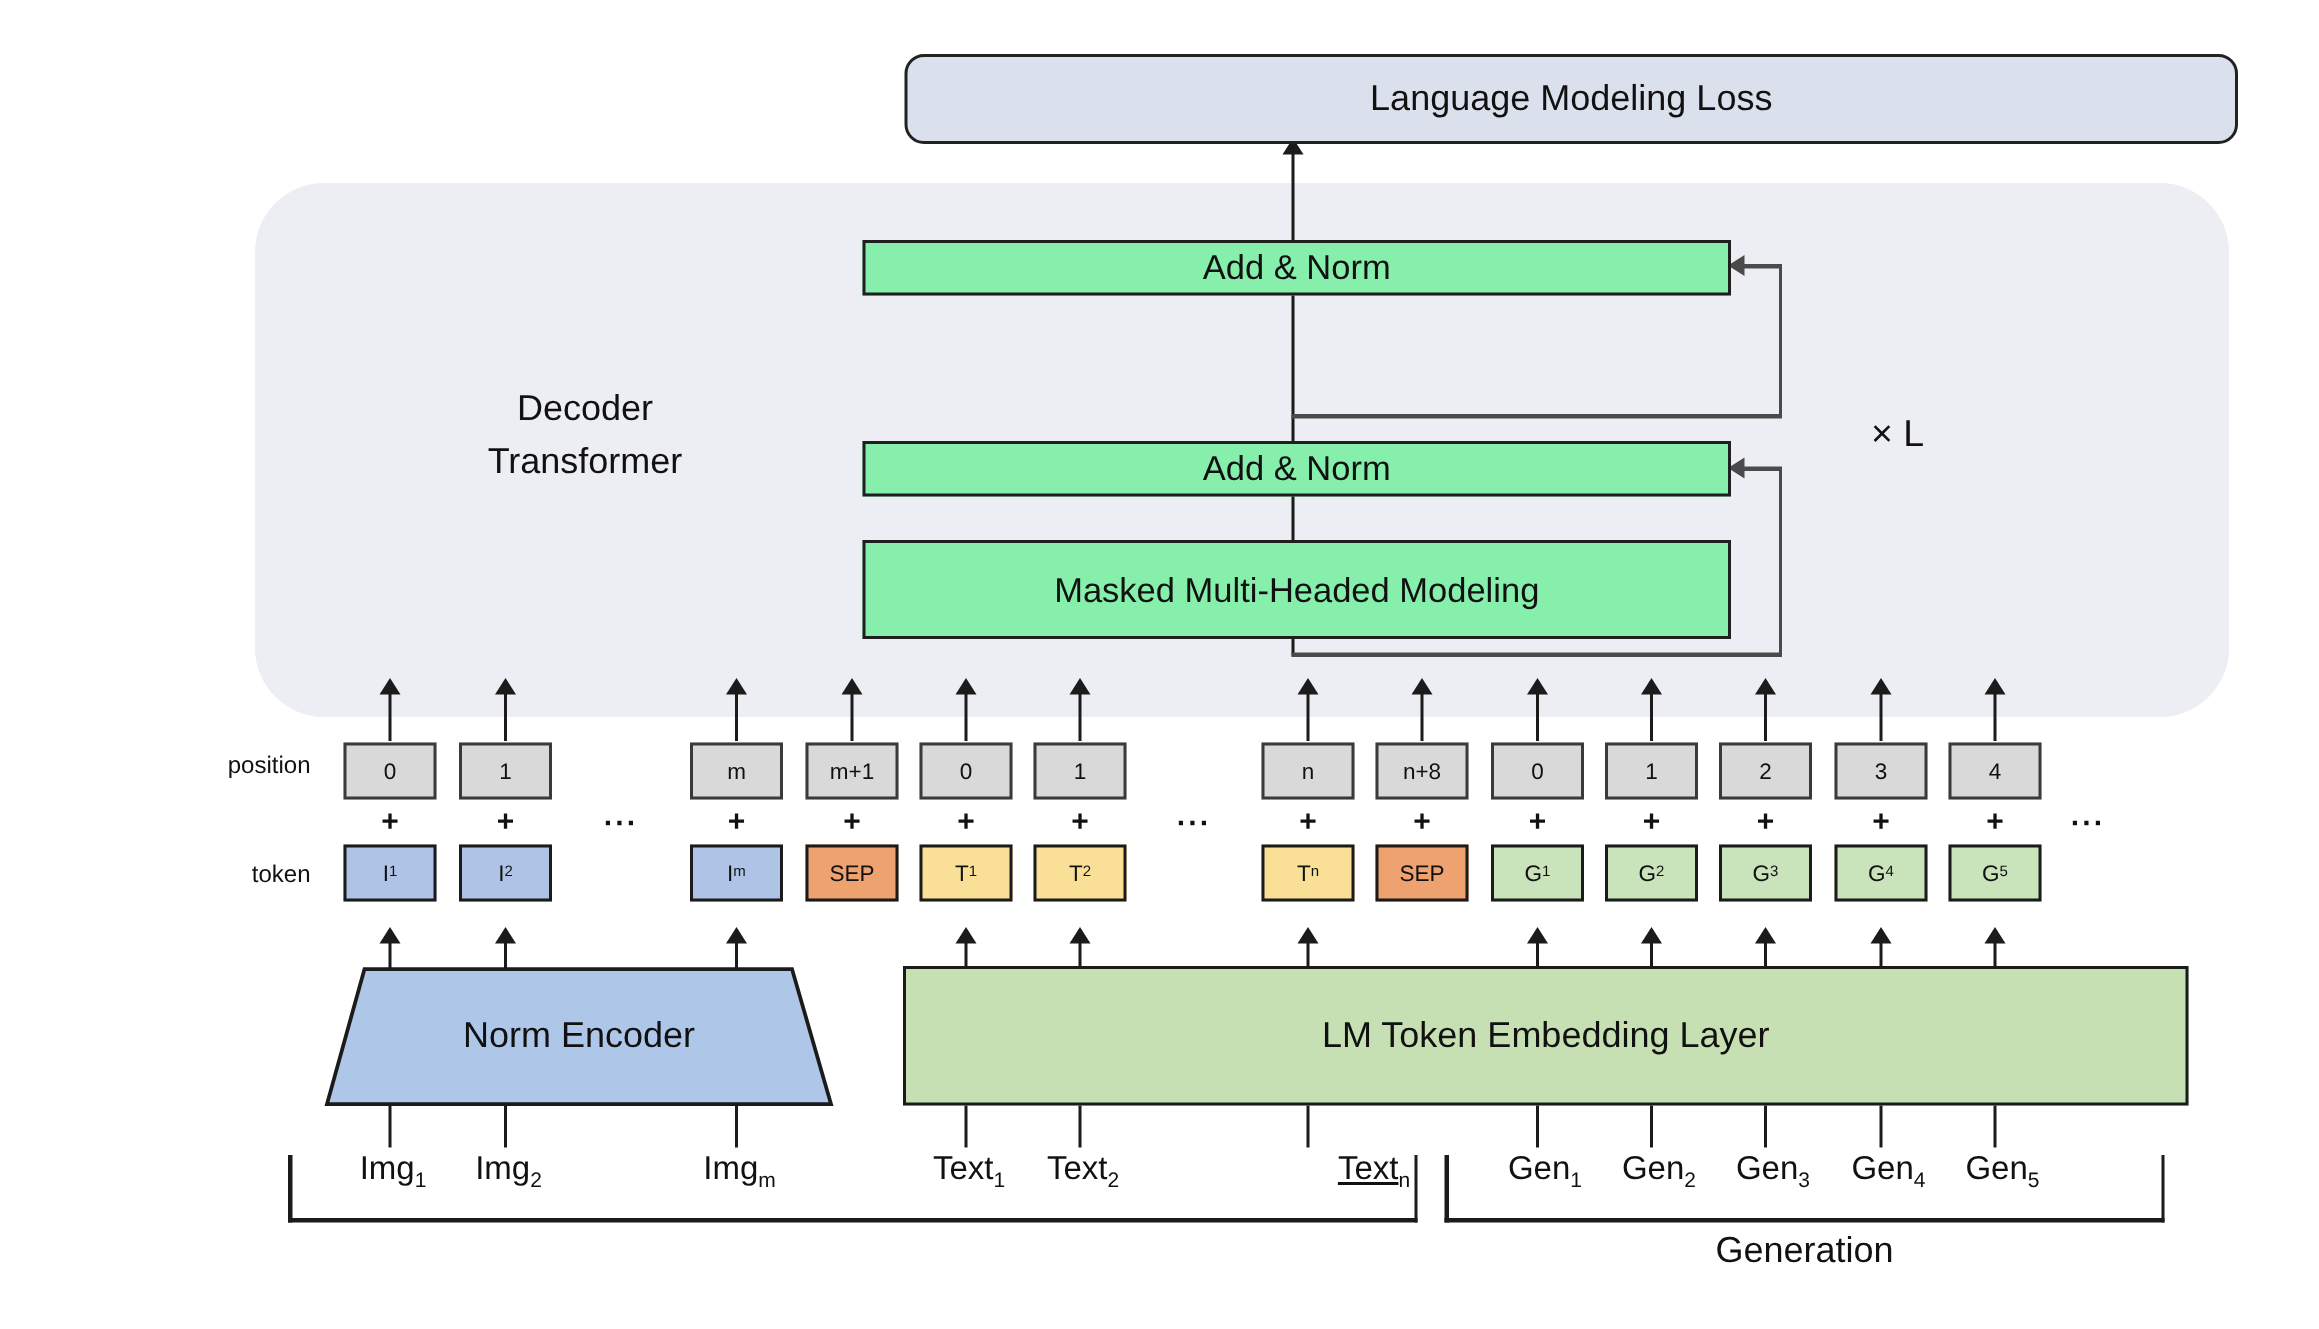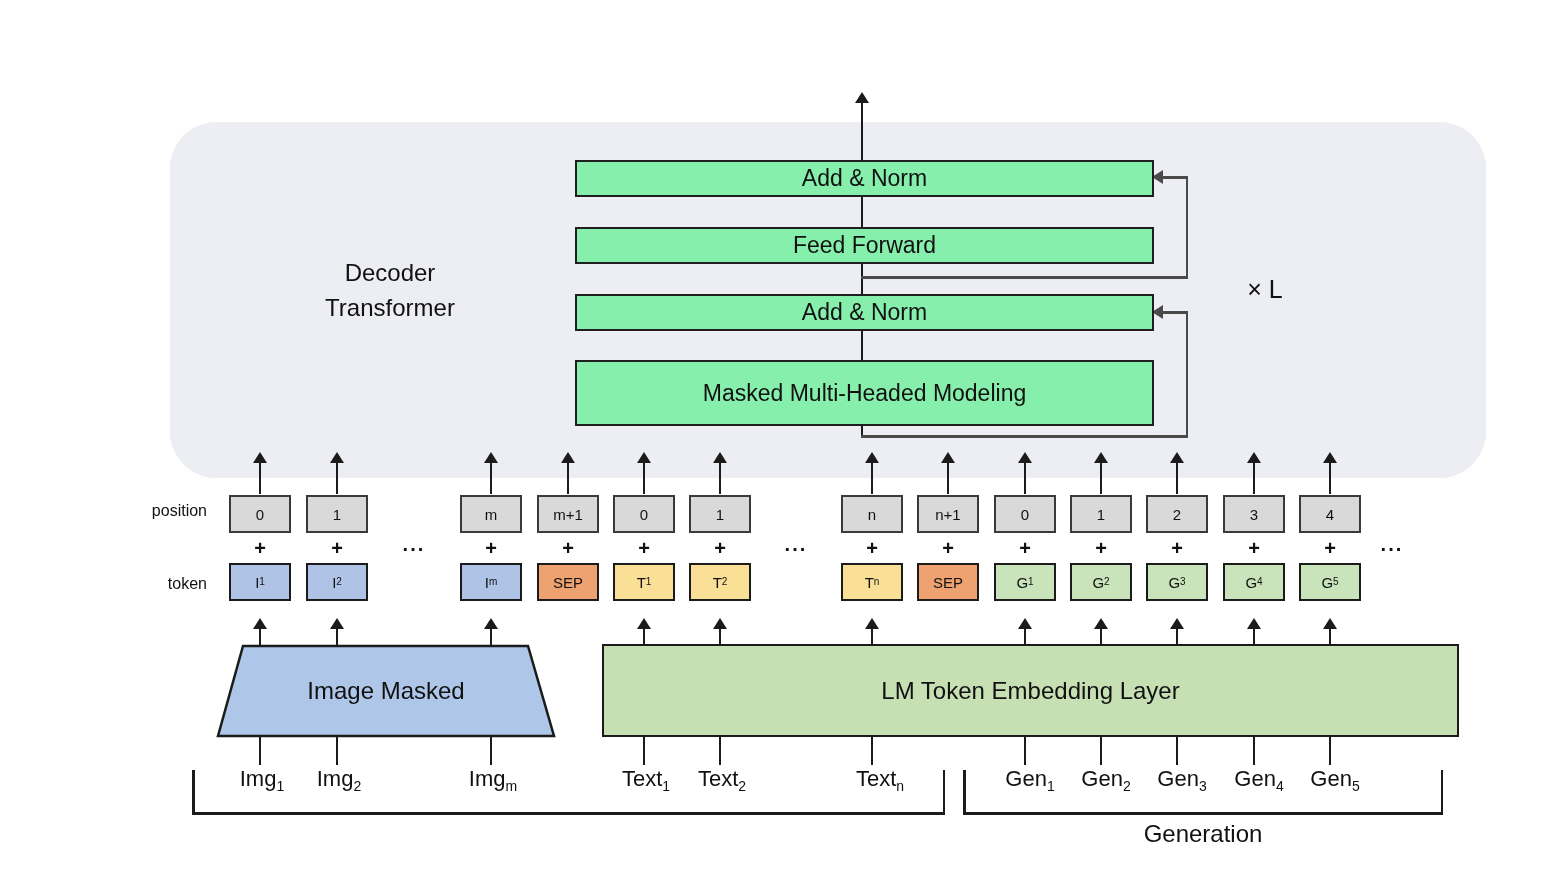--- a/index.html
+++ b/index.html
@@ -89,23 +89,23 @@
   <div class="hline" style="left:861px;top:435px;width:327px;"></div>
   <div class="skip-v" style="left:1185.5px;top:312px;height:125px;"></div>
   <div class="hline" style="left:1160px;top:311px;width:28px;"></div>
   <div class="head-left" style="left:1152px;top:305px;"></div>
 
   <div class="hline" style="left:861px;top:276px;width:327px;"></div>
   <div class="skip-v" style="left:1185.5px;top:177px;height:101px;"></div>
   <div class="hline" style="left:1160px;top:176px;width:28px;"></div>
   <div class="head-left" style="left:1152px;top:170px;"></div>
 
+  <div class="loss-box">Language Modeling Loss</div>
 
   <div class="layer-box an1">Add &amp; Norm</div>
-  <div class="layer-box ff">Feed Forward</div>
   <div class="layer-box an2">Add &amp; Norm</div>
   <div class="layer-box mmha">Masked Multi-Headed Modeling</div>
 
   <div class="decoder-label">Decoder
 Transformer</div>
   <div class="repeat-label">× L</div>
 
   <div class="arrow-up" style="left:260px;top:452px;height:42px;">
       <i class="head"></i>
       <i class="stem"></i>
@@ -212,21 +212,21 @@
   </div>
   <div class="col" style="left:841px;">
     <div class="pos-box">n</div>
     <div class="plus">+</div>
     <div class="tok-box tok-text">
         <span>T</span>
         <sub>n</sub>
       </div>
   </div>
   <div class="col" style="left:917px;">
-    <div class="pos-box">n+1</div>
+    <div class="pos-box">n+8</div>
     <div class="plus">+</div>
     <div class="tok-box tok-sep">
         <span>SEP</span>
         <sub></sub>
       </div>
   </div>
   <div class="col" style="left:994px;">
     <div class="pos-box">0</div>
     <div class="plus">+</div>
     <div class="tok-box tok-gen">
@@ -312,42 +312,42 @@
       <i class="stem"></i>
     </div>
   <div class="arrow-up" style="left:1330px;top:618px;height:30px;">
       <i class="head"></i>
       <i class="stem"></i>
     </div>
 
   <svg class="trap-wrap" viewBox="0 0 340 94">
     <polygon points="27,2 312,2 338,92 2,92" fill="#aec6e8" stroke="#1b1b1b" stroke-width="2.5"></polygon>
   </svg>
-  <div class="trap-label">Image Masked</div>
+  <div class="trap-label">Norm Encoder</div>
 
   <div class="lm-box">LM Token Embedding Layer</div>
 
   <div class="vline" style="left:260px;top:737px;height:28px;"></div>
   <div class="vline" style="left:337px;top:737px;height:28px;"></div>
   <div class="vline" style="left:491px;top:737px;height:28px;"></div>
   <div class="vline" style="left:644px;top:737px;height:28px;"></div>
   <div class="vline" style="left:720px;top:737px;height:28px;"></div>
   <div class="vline" style="left:872px;top:737px;height:28px;"></div>
   <div class="vline" style="left:1025px;top:737px;height:28px;"></div>
   <div class="vline" style="left:1101px;top:737px;height:28px;"></div>
   <div class="vline" style="left:1177px;top:737px;height:28px;"></div>
   <div class="vline" style="left:1254px;top:737px;height:28px;"></div>
   <div class="vline" style="left:1330px;top:737px;height:28px;"></div>
 
   <div class="input-label" style="left:262px;"><span>Img</span><sub>1</sub></div>
   <div class="input-label" style="left:339px;"><span>Img</span><sub>2</sub></div>
   <div class="input-label" style="left:493px;"><span>Img</span><sub>m</sub></div>
   <div class="input-label" style="left:646px;"><span>Text</span><sub>1</sub></div>
   <div class="input-label" style="left:722px;"><span>Text</span><sub>2</sub></div>
-  <div class="input-label" style="left:880px;"><span>Text</span><sub>n</sub></div>
+  <div class="input-label" style="left:916px;text-decoration:underline;"><span>Text</span><sub>n</sub></div>
   <div class="input-label" style="left:1030px;"><span>Gen</span><sub>1</sub></div>
   <div class="input-label" style="left:1106px;"><span>Gen</span><sub>2</sub></div>
   <div class="input-label" style="left:1182px;"><span>Gen</span><sub>3</sub></div>
   <div class="input-label" style="left:1259px;"><span>Gen</span><sub>4</sub></div>
   <div class="input-label" style="left:1335px;"><span>Gen</span><sub>5</sub></div>
 
   <div class="bracket-t" style="left:192px;"></div>
   <div class="bracket-h" style="left:192px;top:812px;width:753px;"></div>
   <div class="bracket-t" style="left:942.5px;"></div>
 

